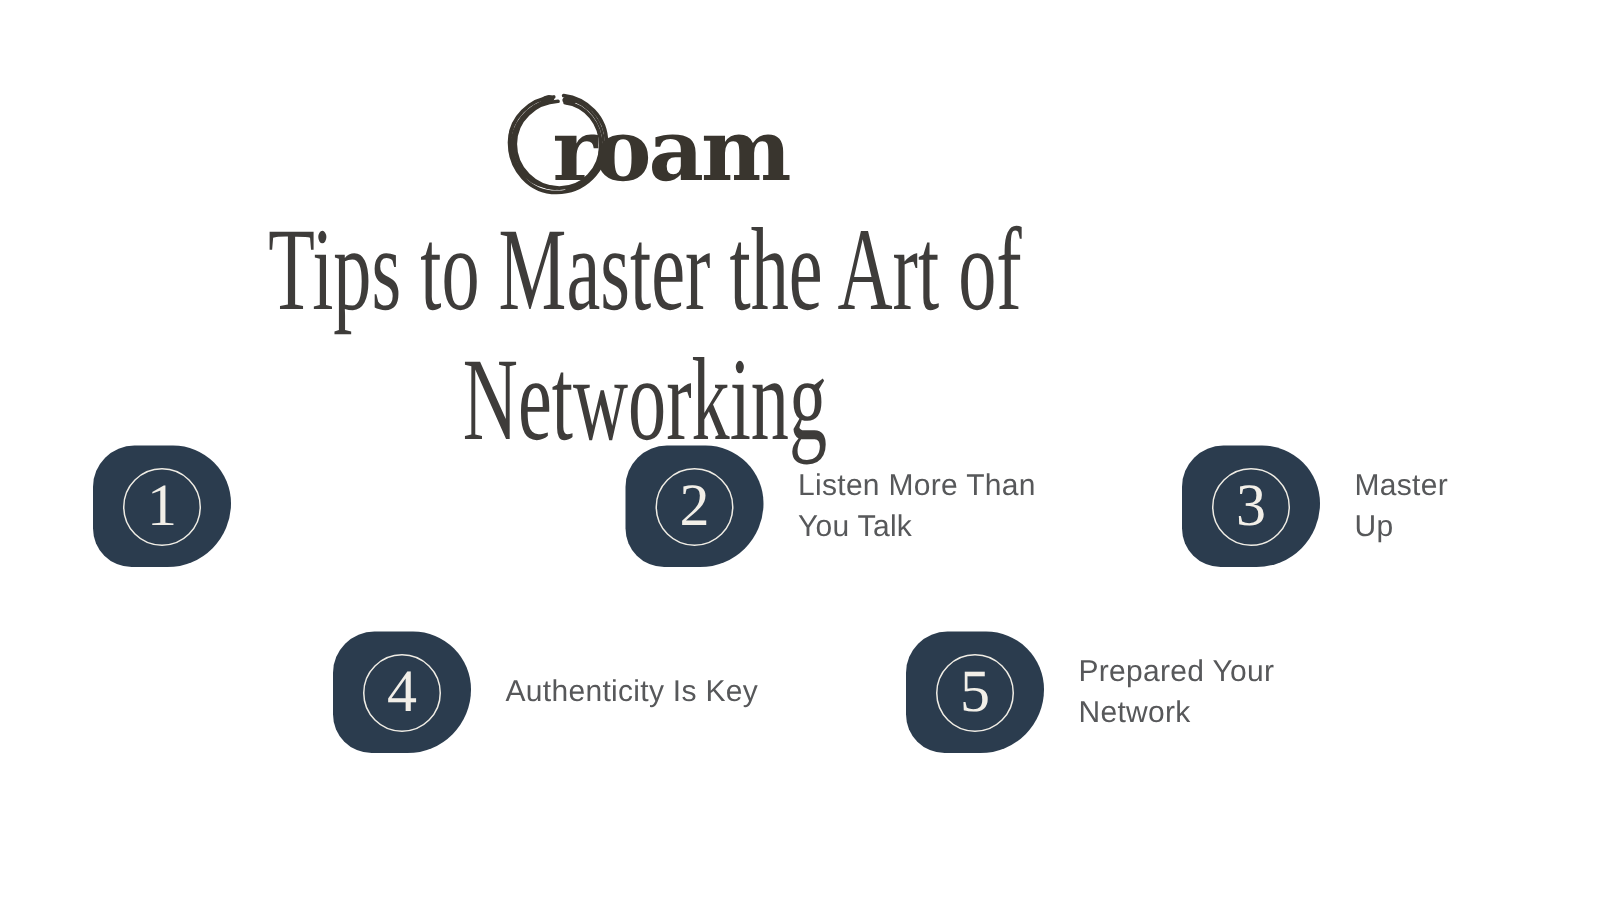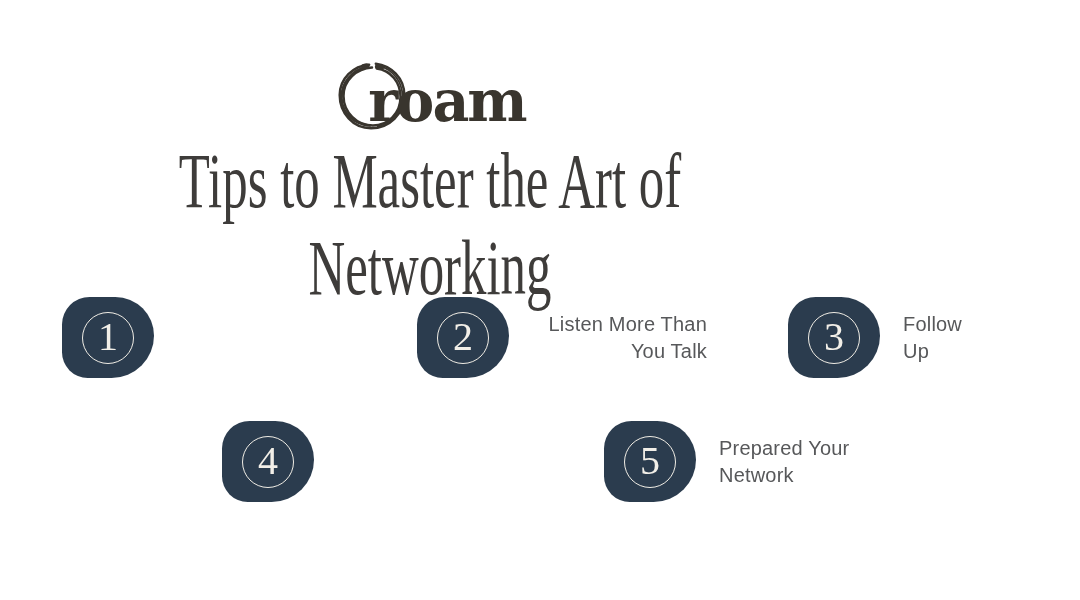--- a/index.html
+++ b/index.html
@@ -104,21 +104,21 @@
     line-height: 1;
     color: var(--number-text);
     padding-bottom: 2px;
   }
   .label {
     font-size: 20px;
     line-height: 1.35;
     letter-spacing: 0.2px;
     color: var(--label-text);
   }
-  .pos-2 .label { max-width: 175px; text-align: right; }
+  .pos-2 .label { max-width: 175px; }
 </style>
 </head>
 <body>
 
 <div class="canvas">
 
   <header class="logo-row">
     <span class="logo-mark">
       <svg viewBox="0 0 80 80" fill="none" stroke="currentColor" stroke-width="2.6" stroke-linecap="round">
         <path d="M44 6 C60 8 74 21 74 39 C74 59 58 74 39 74 C20 74 6 58 6 39 C6 22 20 8 37 7"></path>
@@ -152,29 +152,30 @@
       </div>
       <div class="label">Listen More Than You Talk</div>
     </div>
 
     <div class="item pos-3">
       <div class="badge">
         <div class="ring">
           <span class="num">3</span>
         </div>
       </div>
-      <div class="label">Follow Up</div>
+      <div class="label">Master Up</div>
     </div>
 
     <div class="item pos-4">
       <div class="badge">
         <div class="ring">
           <span class="num">4</span>
         </div>
       </div>
+      <div class="label">Authenticity Is Key</div>
     </div>
 
     <div class="item pos-5">
       <div class="badge">
         <div class="ring">
           <span class="num">5</span>
         </div>
       </div>
       <div class="label">Prepared Your Network</div>
     </div>

